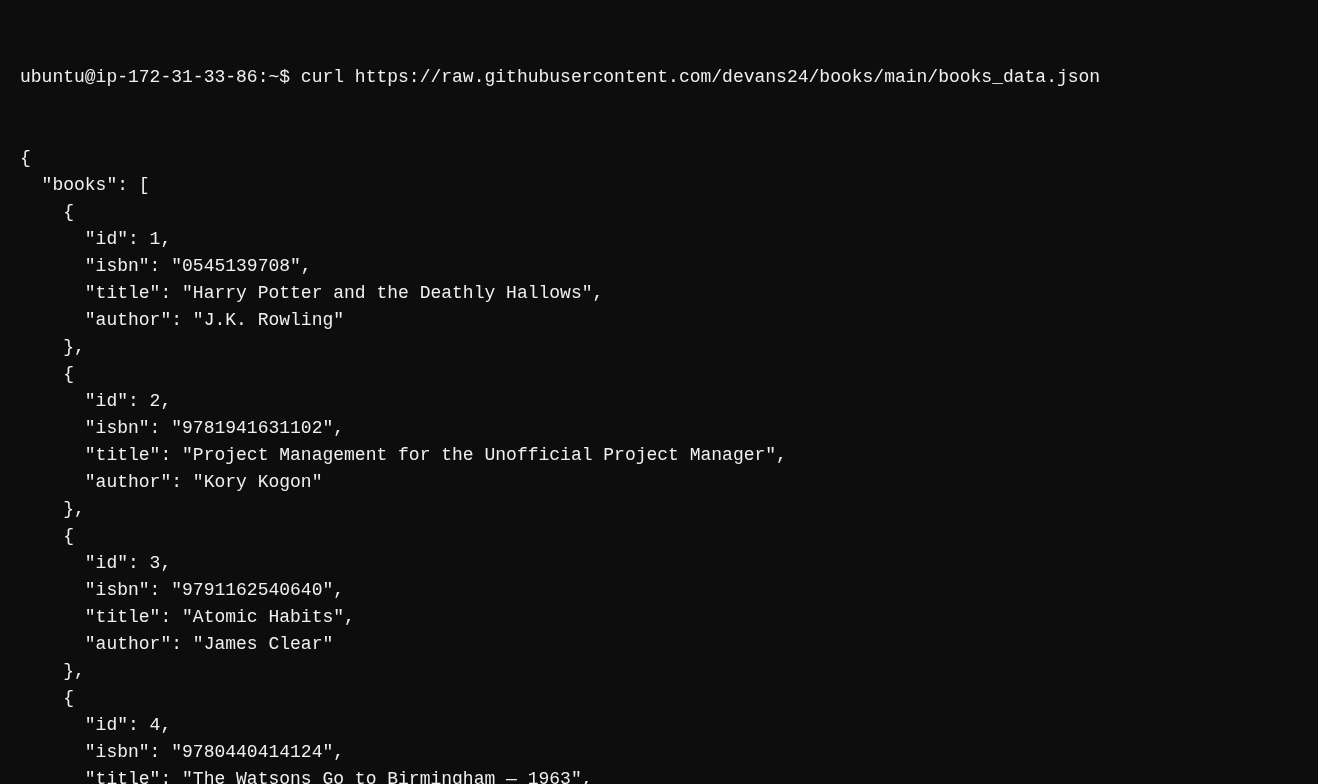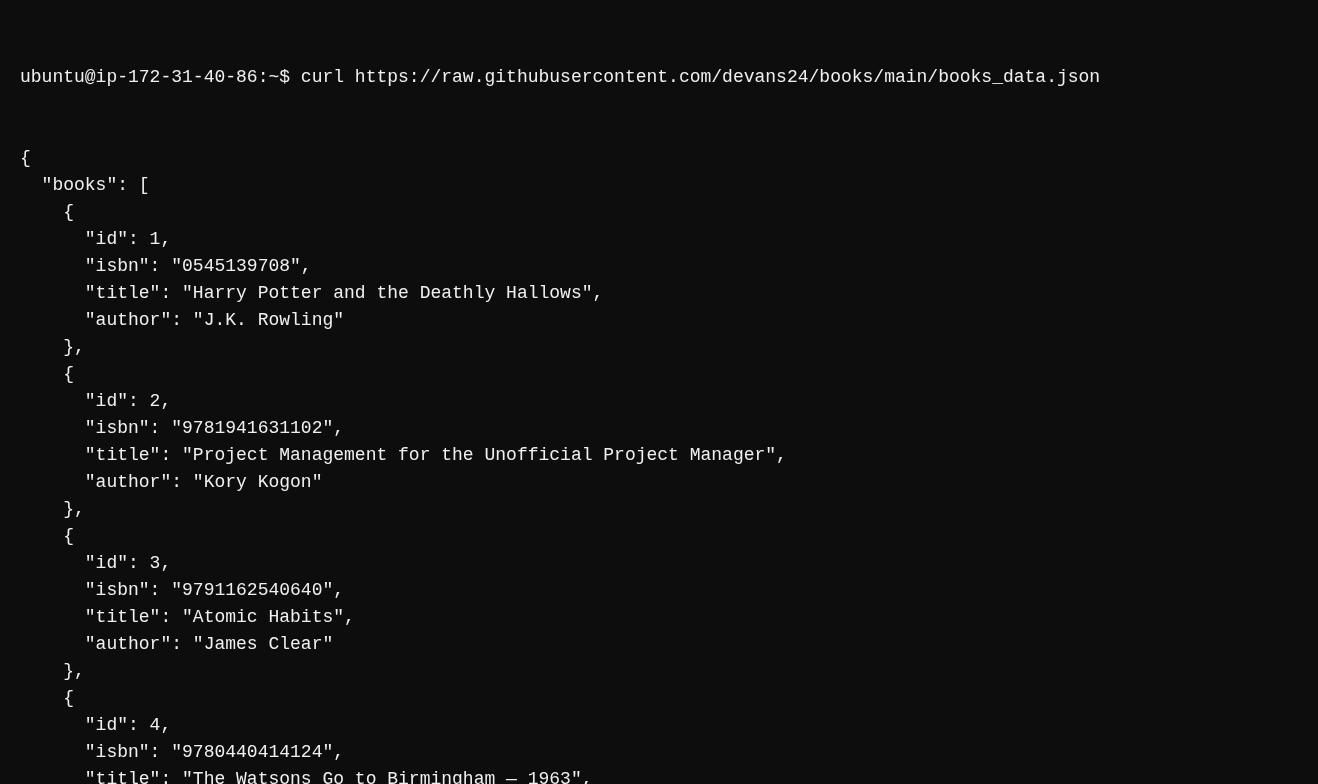--- a/index.html
+++ b/index.html
@@ -25,15 +25,15 @@
     }
 
     .line {
       display: block;
     }
   </style>
 </head>
 <body>
 
 <div class="terminal">
-  <span class="line">ubuntu@ip-172-31-40-86:~$ curl https://raw.githubusercontent.com/devans24/books/main/books_data.json</span>
+  <span class="line">ubuntu@ip-172-31-33-86:~$ curl https://raw.githubusercontent.com/devans24/books/main/books_data.json</span>
   <div id="content-lines"><span class="line">{</span><span class="line">  "books": [</span><span class="line">    {</span><span class="line">      "id": 1,</span><span class="line">      "isbn": "0545139708",</span><span class="line">      "title": "Harry Potter and the Deathly Hallows",</span><span class="line">      "author": "J.K. Rowling"</span><span class="line">    },</span><span class="line">    {</span><span class="line">      "id": 2,</span><span class="line">      "isbn": "9781941631102",</span><span class="line">      "title": "Project Management for the Unofficial Project Manager",</span><span class="line">      "author": "Kory Kogon"</span><span class="line">    },</span><span class="line">    {</span><span class="line">      "id": 3,</span><span class="line">      "isbn": "9791162540640",</span><span class="line">      "title": "Atomic Habits",</span><span class="line">      "author": "James Clear"</span><span class="line">    },</span><span class="line">    {</span><span class="line">      "id": 4,</span><span class="line">      "isbn": "9780440414124",</span><span class="line">      "title": "The Watsons Go to Birmingham — 1963",</span></div>
 </div>
 
 </body></html>

